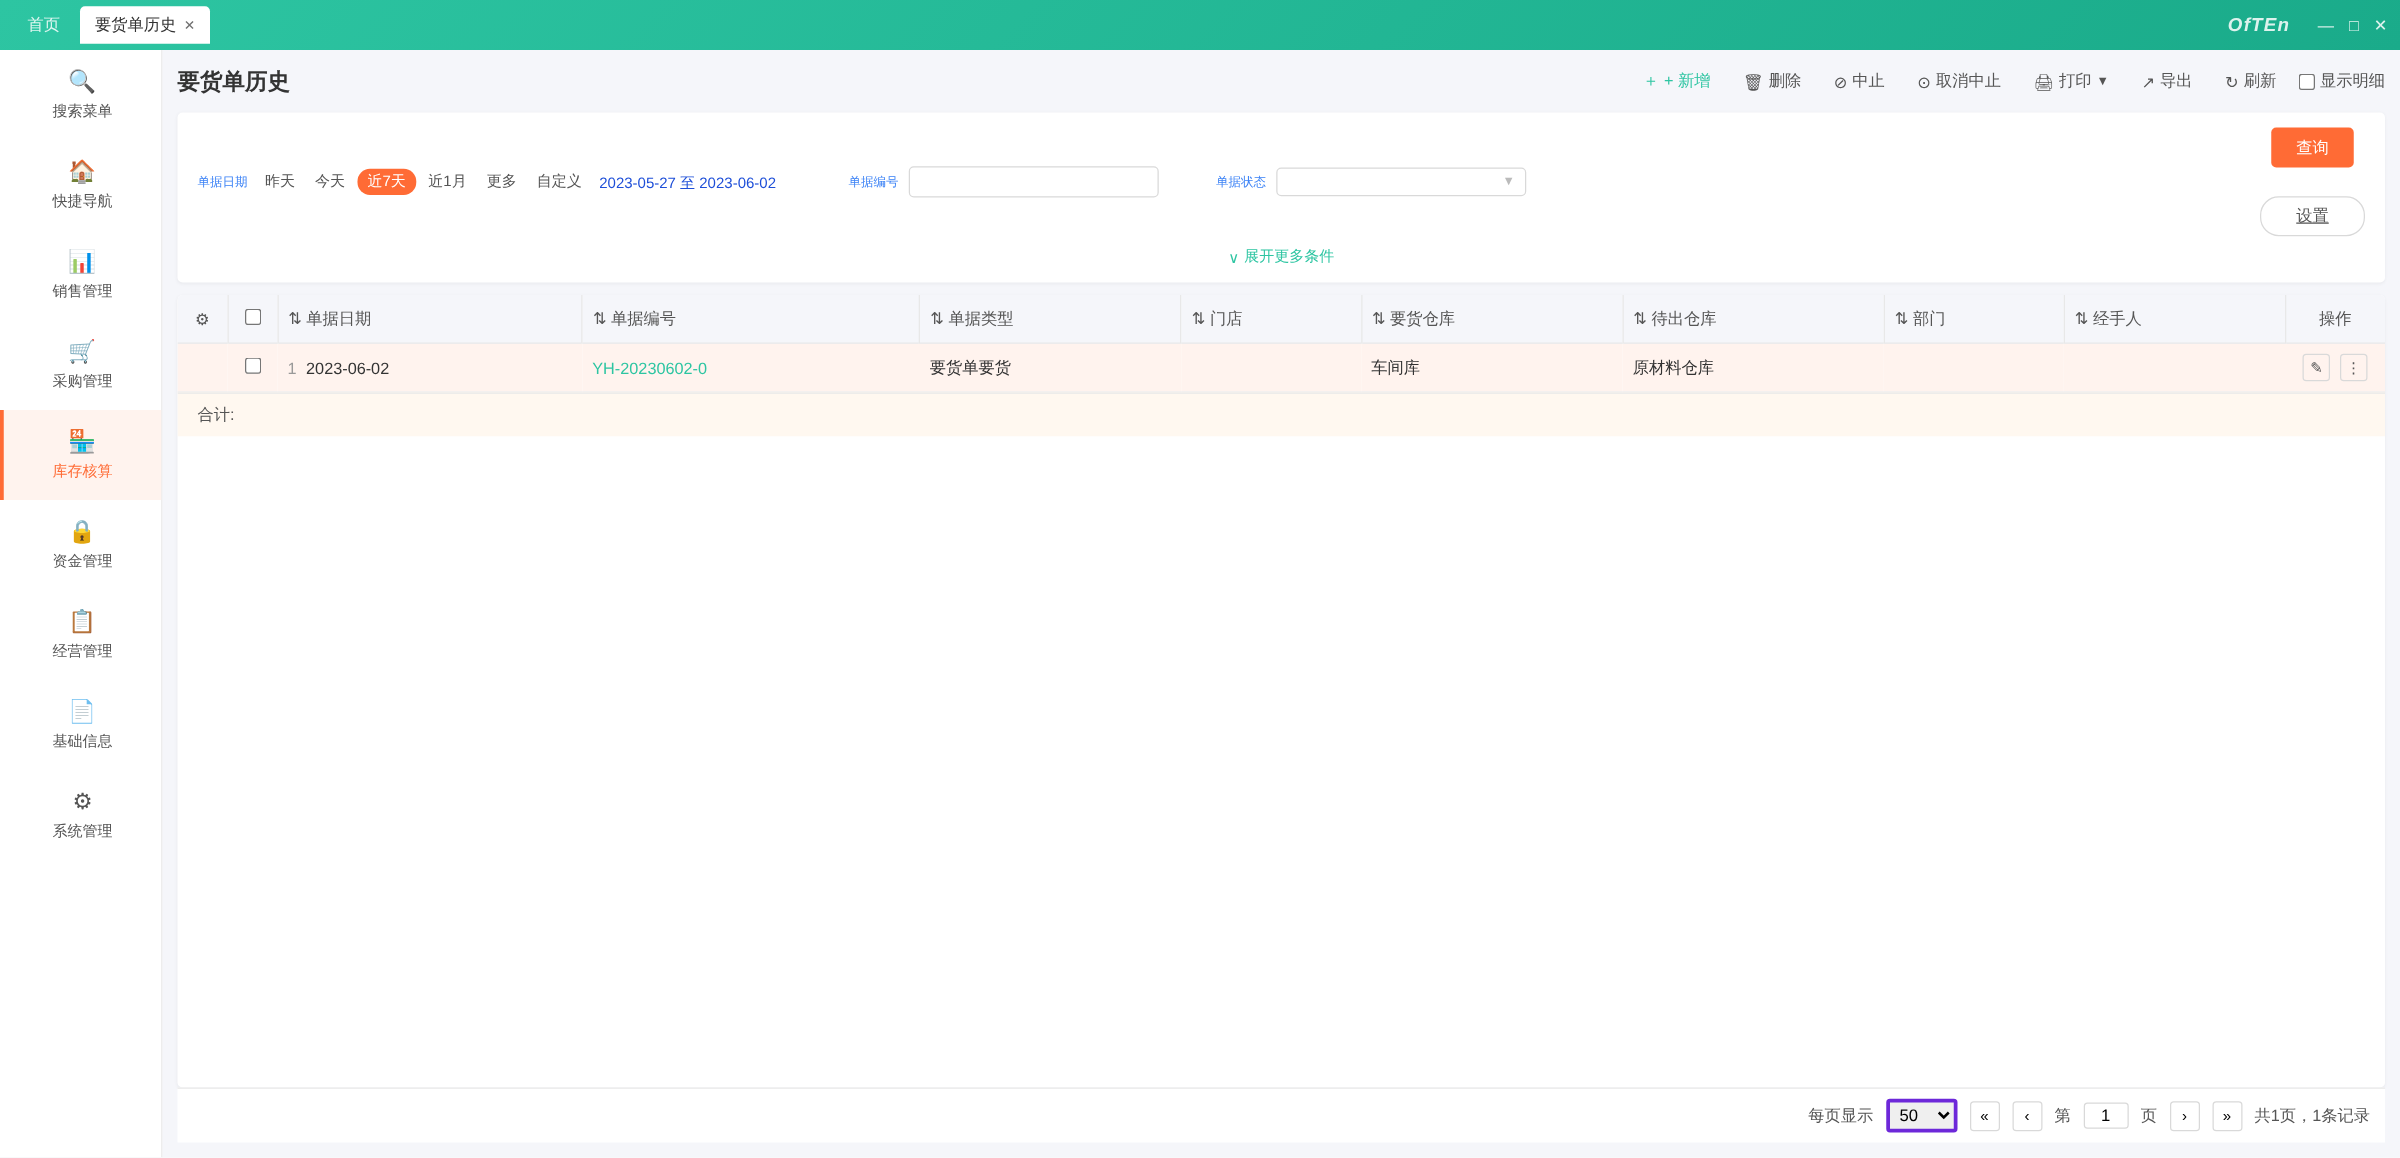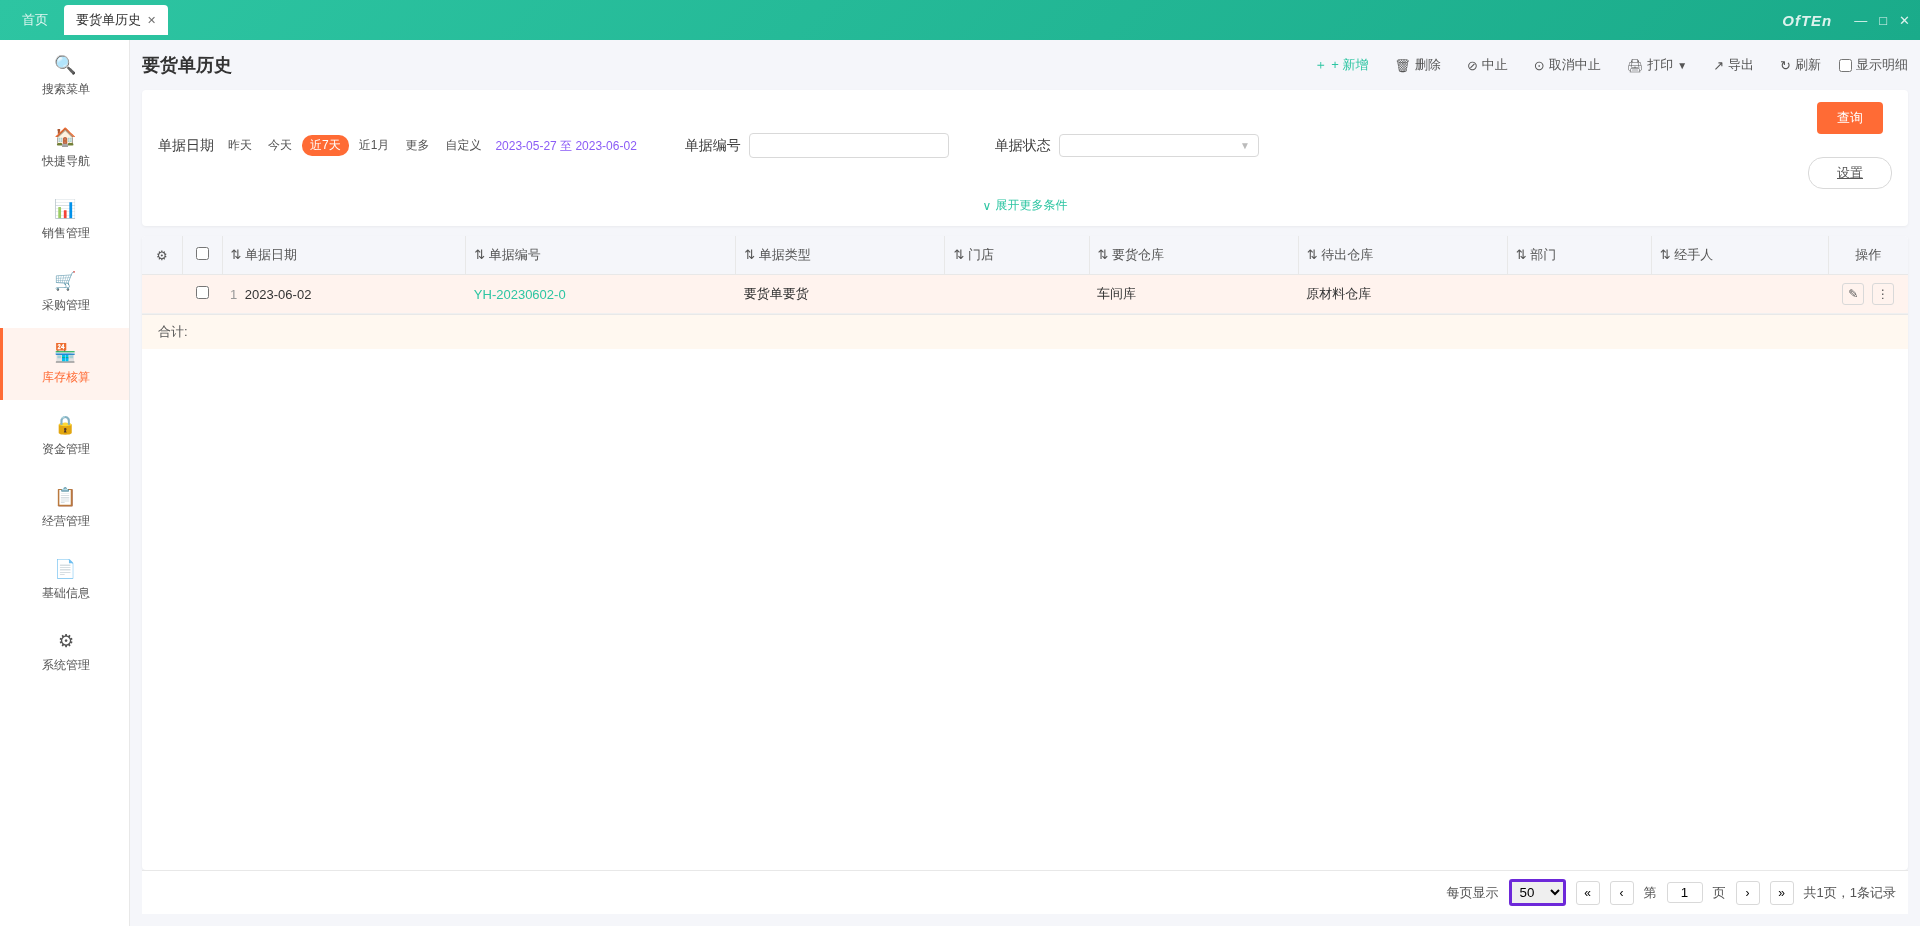--- a/index.html
+++ b/index.html
@@ -152,44 +152,44 @@
       align-items: center;
       gap: 16px;
       flex-wrap: wrap;
     }
     .filter-item {
       display: flex;
       align-items: center;
       gap: 8px;
     }
     .filter-label {
-      color: #404040;
+      color: #3b82f6;
       white-space: nowrap;
-      font-size: 14px;
+      font-size: 10px;
     }
     .date-shortcuts {
       display: flex;
       align-items: flex-start;
       gap: 4px;
     }
     .date-shortcut {
       padding: 2px 6px;
       border-radius: 3px;
       cursor: pointer;
       font-size: 12px;
       color: #555;
     }
     .date-shortcut.active {
       background: #ff6b35;
       color: white;
       border-radius: 10px;
       padding: 2px 8px;
     }
     .date-range-text {
-      color: #8b5cf6;
+      color: #1d4ed8;
       font-size: 12px;
       margin-top: 2px;
       display: block;
     }
     .filter-input {
       border: 1px solid #d9d9d9;
       border-radius: 4px;
       padding: 4px 8px;
       font-size: 13px;
       outline: none;
@@ -472,21 +472,21 @@
             <span class="date-shortcut active">近7天</span>
             <span class="date-shortcut">近1月</span>
             <span class="date-shortcut">更多</span>
             <span class="date-shortcut">自定义</span>
           </div>
           <div>
             <span class="date-range-text">2023-05-27 至 2023-06-02</span>
           </div>
         </div>
 
-        <div class="filter-item" style="margin-left: 32px;">
+        <div class="filter-item" style="margin-left: 42px;">
           <span class="filter-label">单据编号</span>
           <input class="filter-input" type="text" style="">
         </div>
 
         <div class="filter-item" style="margin-left: 30px;">
           <span class="filter-label">单据状态</span>
           <div class="filter-select" style="width:200px; border:1px solid #d9d9d9; border-radius:4px; padding:5px 8px; background:white; display:flex; align-items:center; justify-content:space-between;">
             <span></span>
             <span style="color:#bbb; font-size:10px;">▼</span>
           </div>

